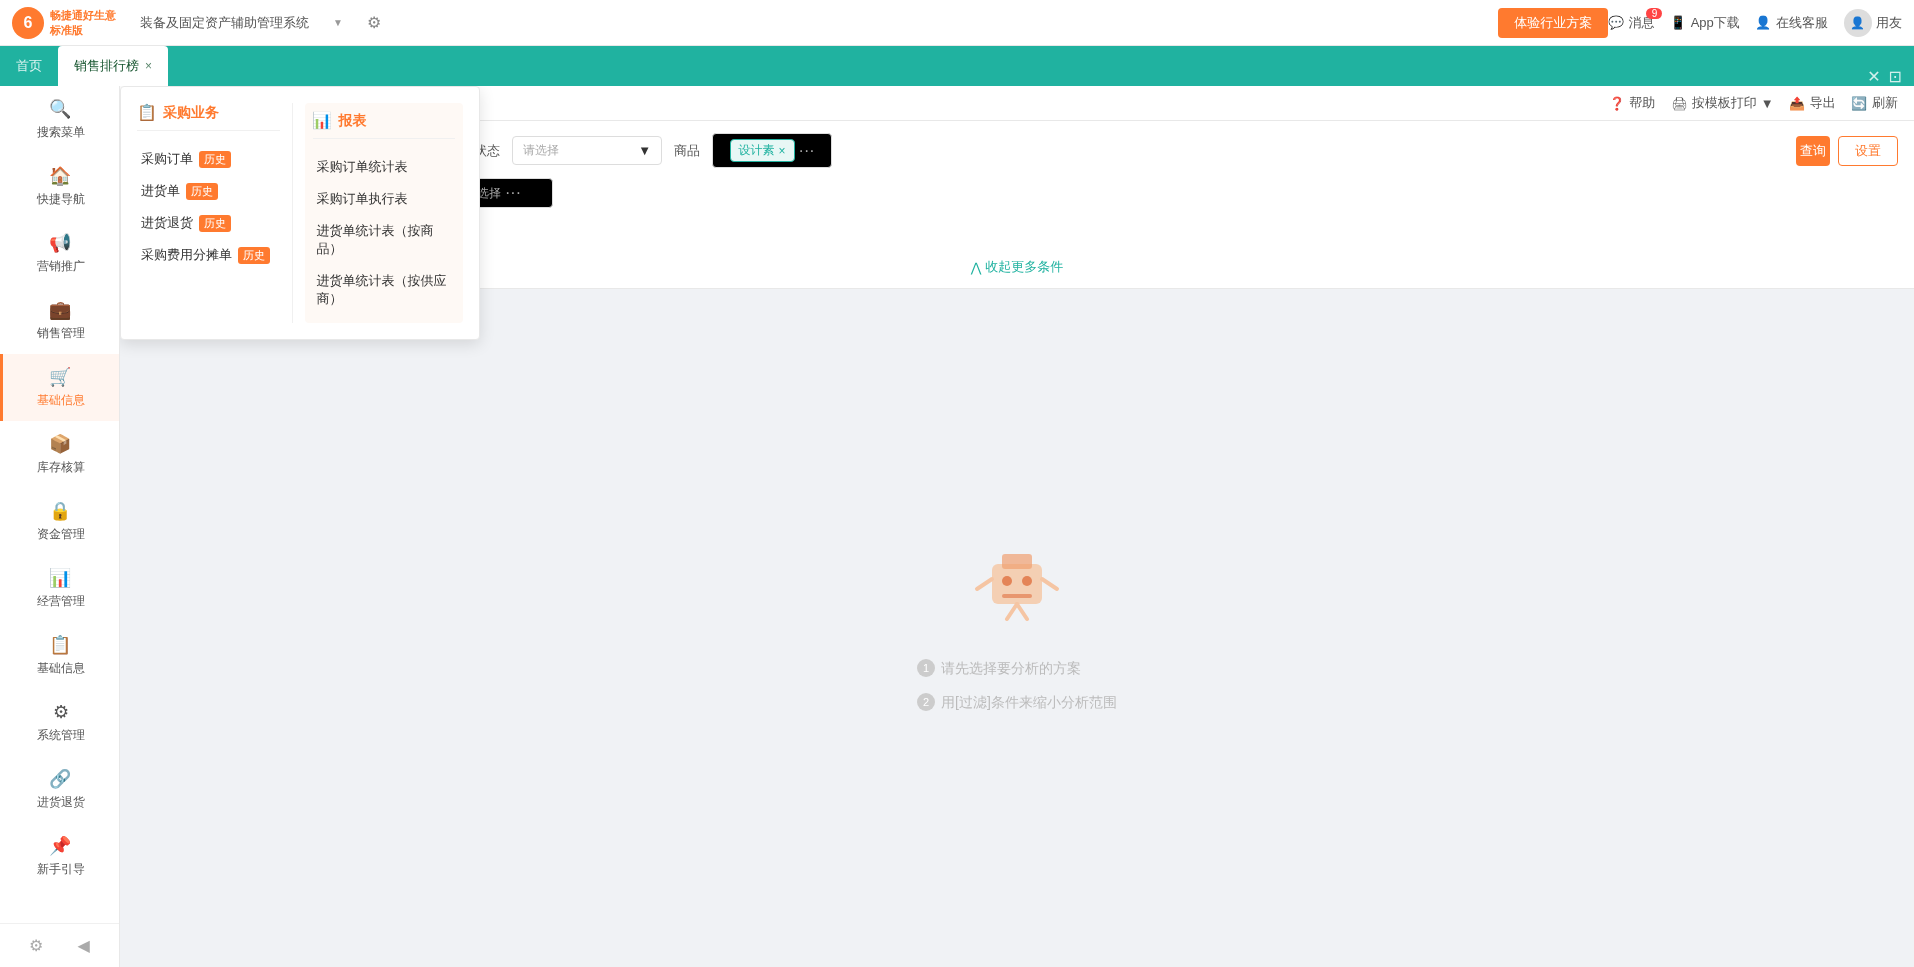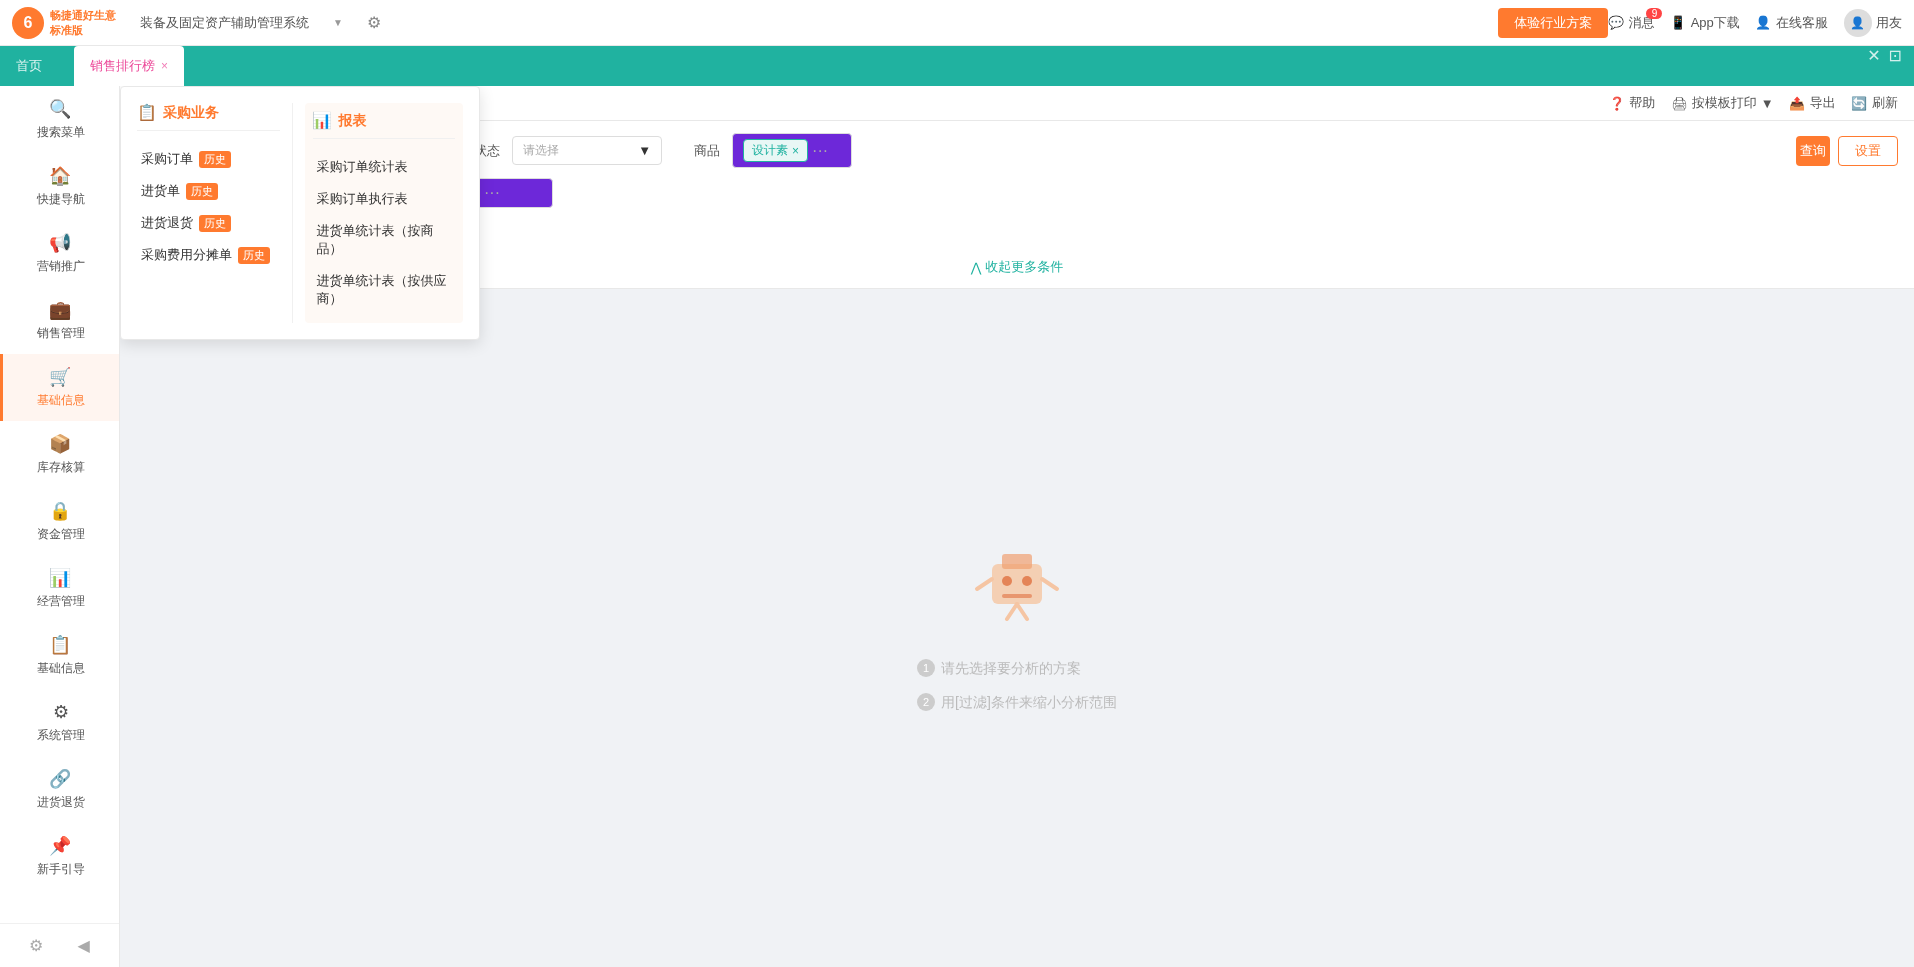--- a/index.html
+++ b/index.html
@@ -13,23 +13,23 @@
     .topbar-title { color: #555; font-size: 13px; margin-left: 8px; flex: 1; display: flex; align-items: center; gap: 24px; }
     .topbar-title-arrow { color: #999; font-size: 10px; }
     .topbar-settings-icon { color: #888; font-size: 16px; cursor: pointer; margin-right: 8px; }
     .topbar-industry-btn { background: #ff7a2f; color: #fff; border: none; border-radius: 4px; padding: 6px 16px; cursor: pointer; font-size: 13px; }
     .topbar-right { display: flex; align-items: center; gap: 16px; margin-left: auto; }
     .topbar-right-item { display: flex; align-items: center; gap: 4px; color: #555; cursor: pointer; font-size: 13px; position: relative; }
     .badge { position: absolute; top: -6px; right: -8px; background: #f44; color: #fff; border-radius: 8px; font-size: 10px; padding: 0 4px; min-width: 16px; text-align: center; }
     .avatar { width: 28px; height: 28px; background: #ddd; border-radius: 50%; display: flex; align-items: center; justify-content: center; color: #888; font-size: 12px; }
 
     
-    .tabbar { height: 40px; background: #20b2a0; display: flex; align-items: flex-start; padding: 0 0; gap: 16px; }
+    .tabbar { height: 40px; background: #20b2a0; display: flex; align-items: flex-end; padding: 0 0; }
     .tab { height: 40px; padding: 0 16px; display: flex; align-items: center; cursor: pointer; font-size: 13px; color: rgba(255,255,255,0.85); }
-    .tab.active { background: #fff; color: #ec4899; border-radius: 4px 4px 0 0; }
+    .tab.active { background: #fff; color: #14532d; border-radius: 4px 4px 0 0; }
     .tab-close { margin-left: 6px; color: inherit; font-size: 12px; opacity: 0.7; }
     .tabbar-right { margin-left: auto; display: flex; align-items: center; gap: 8px; padding-right: 12px; color: rgba(255,255,255,0.8); font-size: 16px; cursor: pointer; }
 
     
     .main-layout { display: flex; height: calc(967px - 46px - 40px); }
 
     
     .sidebar { width: 120px; background: #fff; border-right: 1px solid #e8e8e8; display: flex; flex-direction: column; overflow-y: auto; }
     .sidebar-item { display: flex; flex-direction: column; align-items: center; padding: 12px 8px; cursor: pointer; color: #555; font-size: 12px; gap: 4px; border-left: 3px solid transparent; }
     .sidebar-item.active { color: #ff7a2f; background: #fff5f0; border-left-color: #ff7a2f; }
@@ -38,21 +38,21 @@
     .sidebar-bottom-icon { color: #aaa; cursor: pointer; font-size: 16px; }
 
     
     .content { flex: 1; display: flex; flex-direction: column; background: #f0f2f5; overflow: hidden; position: relative; }
 
     
     .filter-area { background: #fff; padding: 12px 16px; border-bottom: 1px solid #e8e8e8; }
     .filter-row { display: flex; align-items: center; gap: 12px; margin-bottom: 10px; flex-wrap: wrap; }
     .filter-row:last-child { margin-bottom: 0; }
     .filter-label { color: #555; font-size: 13px; white-space: nowrap; }
-    .filter-input { border: 1px solid #ddd; border-radius: 4px; padding: 5px 10px; font-size: 13px; color: #333; background: #6d28d9; min-width: 120px; cursor: pointer; display: flex; align-items: center; gap: 4px; }
+    .filter-input { border: 1px solid #ddd; border-radius: 4px; padding: 5px 10px; font-size: 13px; color: #333; background: #000000; min-width: 120px; cursor: pointer; display: flex; align-items: center; gap: 4px; justify-content: center; }
     .filter-select { border: 1px solid #ddd; border-radius: 4px; padding: 5px 10px; font-size: 13px; color: #333; background: #fff; cursor: pointer; display: flex; align-items: center; gap: 4px; min-width: 150px; }
     .filter-tag { background: #e8f7f5; color: #20b2a0; border: 1px solid #20b2a0; border-radius: 4px; padding: 2px 8px; font-size: 12px; display: flex; align-items: center; gap: 4px; }
     .filter-tag-close { cursor: pointer; color: #20b2a0; }
     .filter-dots { color: #aaa; cursor: pointer; font-size: 16px; }
     .btn-primary { background: #ff7a2f; color: #fff; border: none; border-radius: 4px; padding: 6px 4px; cursor: pointer; font-size: 13px; }
     .btn-setting { background: #fff; color: #ff7a2f; border: 1px solid #ff7a2f; border-radius: 4px; padding: 5px 16px; cursor: pointer; font-size: 13px; }
     .collapse-link { color: #20b2a0; font-size: 13px; cursor: pointer; display: flex; align-items: center; gap: 4px; }
     .toolbar-icon-btn { display: flex; align-items: center; gap: 4px; color: #555; cursor: pointer; font-size: 13px; }
 
     
@@ -219,21 +219,21 @@
           <button class="date-btn">自定义</button>
         </div>
         <span style="color:#555; font-size:12px; margin-left:4px;">2024-12-31</span>
 
         <span class="filter-label" style="margin-left:20px;">单据状态</span>
         <div class="filter-select">
           <span style="color:#aaa; font-size:12px;">请选择</span>
           <span style="margin-left:auto;">▼</span>
         </div>
 
-        <span class="filter-label" style="margin-left:20px;">商品</span>
+        <span class="filter-label" style="">商品</span>
         <div class="filter-input">
           <div class="filter-tag">
             <span>设计素</span>
             <span class="filter-tag-close">×</span>
           </div>
           <span class="filter-dots">···</span>
         </div>
 
         <div style="margin-left:auto; display:flex; gap:8px;">
           <button class="btn-primary">查询</button>

